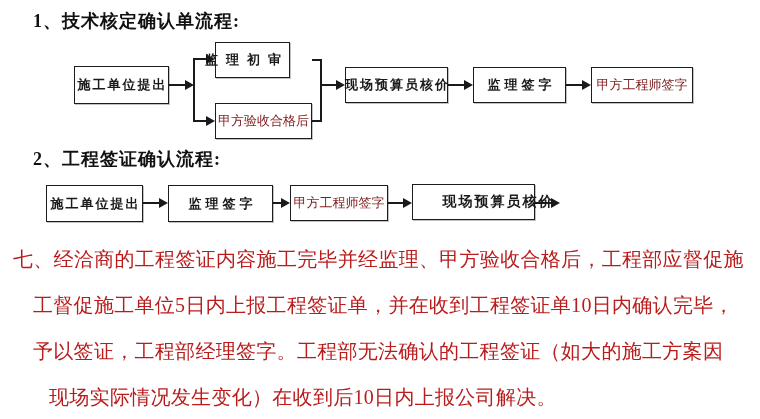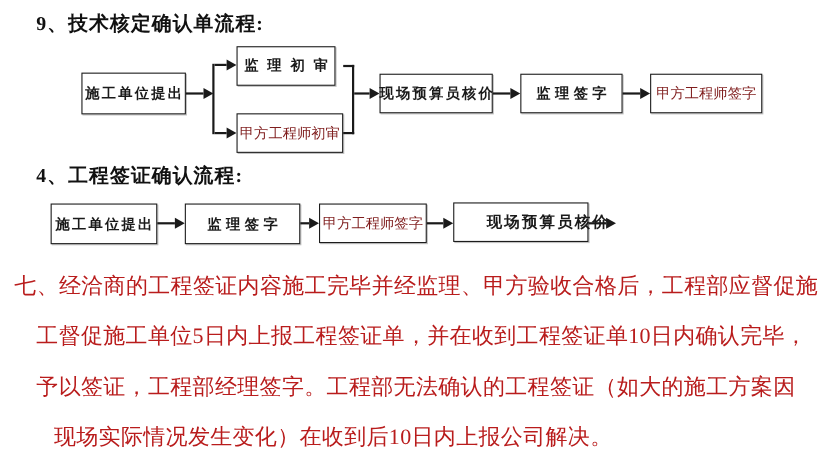--- a/index.html
+++ b/index.html
@@ -54,21 +54,21 @@
     letter-spacing:0.3px;
     white-space:nowrap;
     color:#b91c1c;
   }
 </style>
 </head>
 <body>
 
 <div class="canvas">
 
-  <div class="heading" style="left:33px;top:9px;">9、技术核定确认单流程:</div>
+  <div class="heading" style="left:33px;top:9px;">1、技术核定确认单流程:</div>
 
   <div class="fbox" style="left:74px;top:66px;width:95px;height:38px;">
     <span class="lbl lbl-dark ls2">施工单位提出</span>
   </div>
 
   <div class="arrow" style="left:169px;top:80px;width:25px;">
     <div class="shaft"></div>
     <div class="head"></div>
   </div>
 
@@ -76,25 +76,25 @@
 
   <div class="arrow" style="left:195px;top:54px;width:20px;">
     <div class="shaft"></div>
     <div class="head"></div>
   </div>
   <div class="arrow" style="left:195px;top:116px;width:20px;">
     <div class="shaft"></div>
     <div class="head"></div>
   </div>
 
-  <div class="fbox" style="left:215px;top:42px;width:90px;height:36px;">
+  <div class="fbox" style="left:215px;top:42px;width:75px;height:36px;justify-content:flex-end;">
     <span class="lbl lbl-dark ls8">监理初审</span>
   </div>
   <div class="fbox" style="left:215px;top:103px;width:97px;height:36px;">
-    <span class="lbl lbl-thin">甲方工程师初审</span>
+    <span class="lbl lbl-thin">甲方验收合格后</span>
   </div>
 
   <div class="hstub" style="left:312px;top:59px;width:10px;"></div>
   <div class="hstub" style="left:312px;top:120px;width:10px;"></div>
   <div class="vline" style="left:320px;top:59px;height:63px;"></div>
 
   <div class="arrow" style="left:322px;top:80px;width:23px;">
     <div class="shaft"></div>
     <div class="head"></div>
   </div>
@@ -114,21 +114,21 @@
 
   <div class="arrow" style="left:566px;top:80px;width:25px;">
     <div class="shaft"></div>
     <div class="head"></div>
   </div>
 
   <div class="fbox" style="left:591px;top:67px;width:102px;height:36px;">
     <span class="lbl lbl-thin">甲方工程师签字</span>
   </div>
 
-  <div class="heading" style="left:33px;top:147px;">4、工程签证确认流程:</div>
+  <div class="heading" style="left:33px;top:147px;">2、工程签证确认流程:</div>
 
   <div class="fbox" style="left:46px;top:185px;width:97px;height:37px;">
     <span class="lbl lbl-dark ls2">施工单位提出</span>
   </div>
 
   <div class="arrow" style="left:143px;top:198px;width:25px;">
     <div class="shaft"></div>
     <div class="head"></div>
   </div>
 

